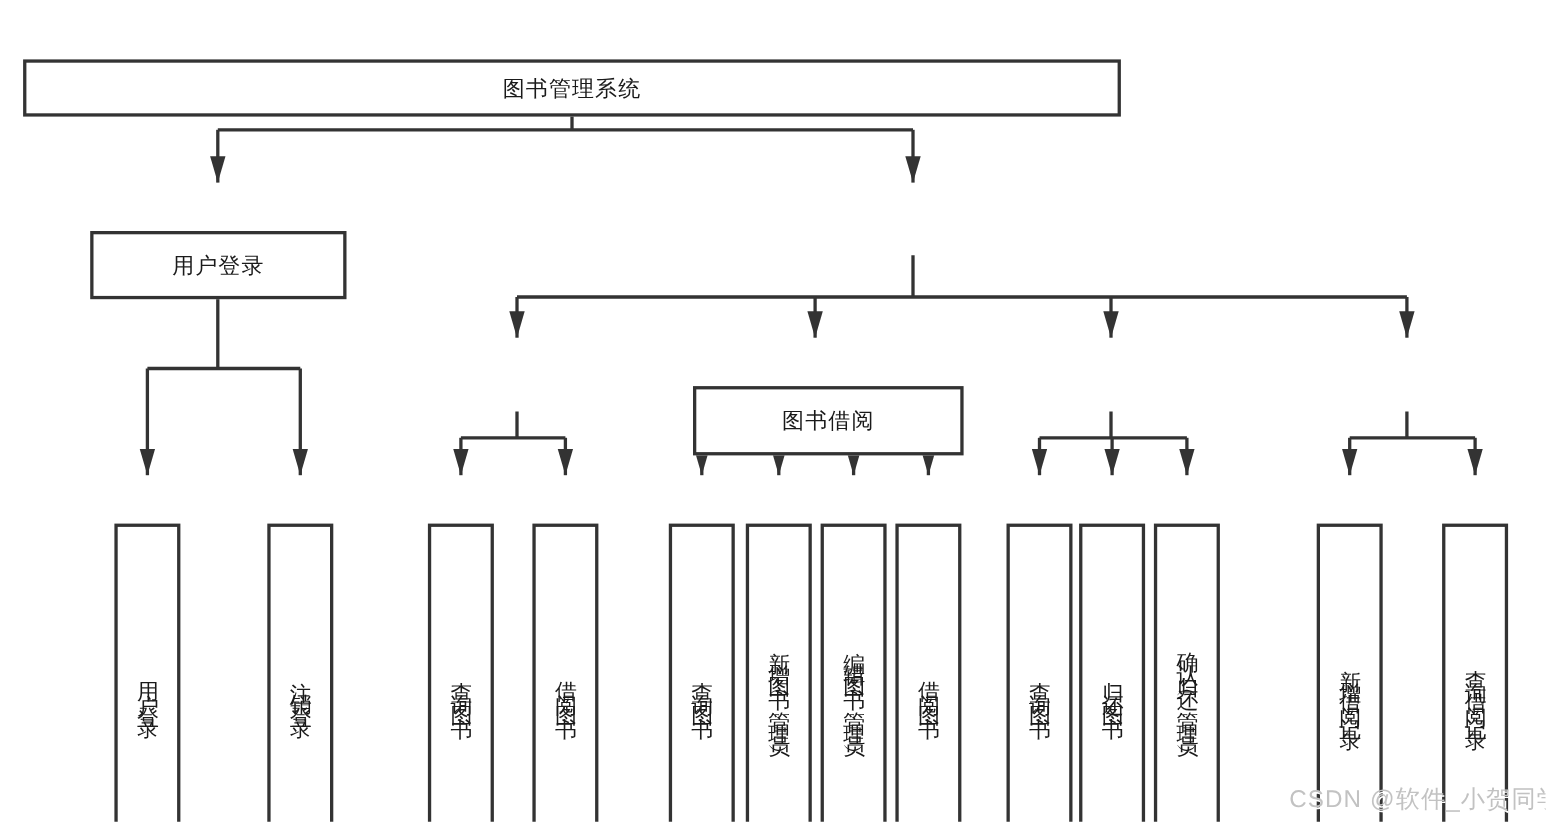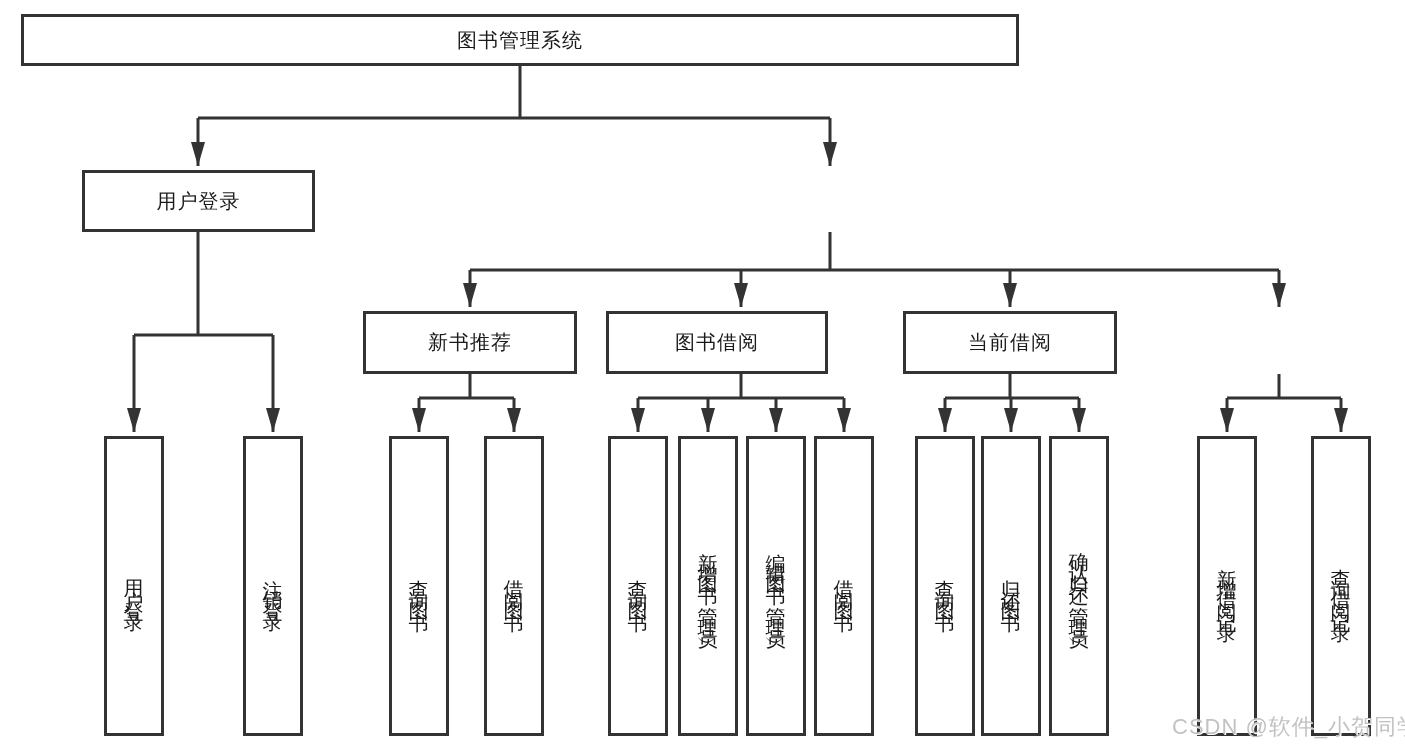--- a/index.html
+++ b/index.html
@@ -23,20 +23,21 @@
     position: absolute;
     box-sizing: border-box;
     border: 3px solid var(--line);
     background: var(--bg);
     display: flex;
     align-items: center;
     justify-content: center;
     color: var(--text);
     font-size: 20px;
     letter-spacing: 1px;
+    margin-top: 40px;
   }
   .node.h span { white-space: nowrap; }
   .node.v span {
     writing-mode: vertical-rl;
     text-orientation: mixed;
     letter-spacing: 11px;
     line-height: 1;
   }
   #watermark {
     position: absolute;
@@ -109,28 +110,22 @@
   </svg>
 
   <div class="node h" style="left:21px; top:14px; width:998px; height:52px;">
     <span>图书管理系统</span>
   </div>
 
   <div class="node h" style="left:82px; top:170px; width:233px; height:62px;">
     <span>用户登录</span>
   </div>
 
-  <div class="node h" style="left:363px; top:311px; width:214px; height:63px;">
-    <span>新书推荐</span>
-  </div>
-  <div class="node h" style="left:606px; top:311px; width:222px; height:63px;">
+  <div class="node h" style="left:630px; top:311px; width:246px; height:63px;">
     <span>图书借阅</span>
-  </div>
-  <div class="node h" style="left:903px; top:311px; width:214px; height:63px;">
-    <span>当前借阅</span>
   </div>
 
   <div class="node v" style="left:104px; top:436px; width:60px; height:300px;">
     <span>用户登录</span>
   </div>
   <div class="node v" style="left:243px; top:436px; width:60px; height:300px;">
     <span>注销登录</span>
   </div>
 
   <div class="node v" style="left:389px; top:436px; width:60px; height:300px;">

